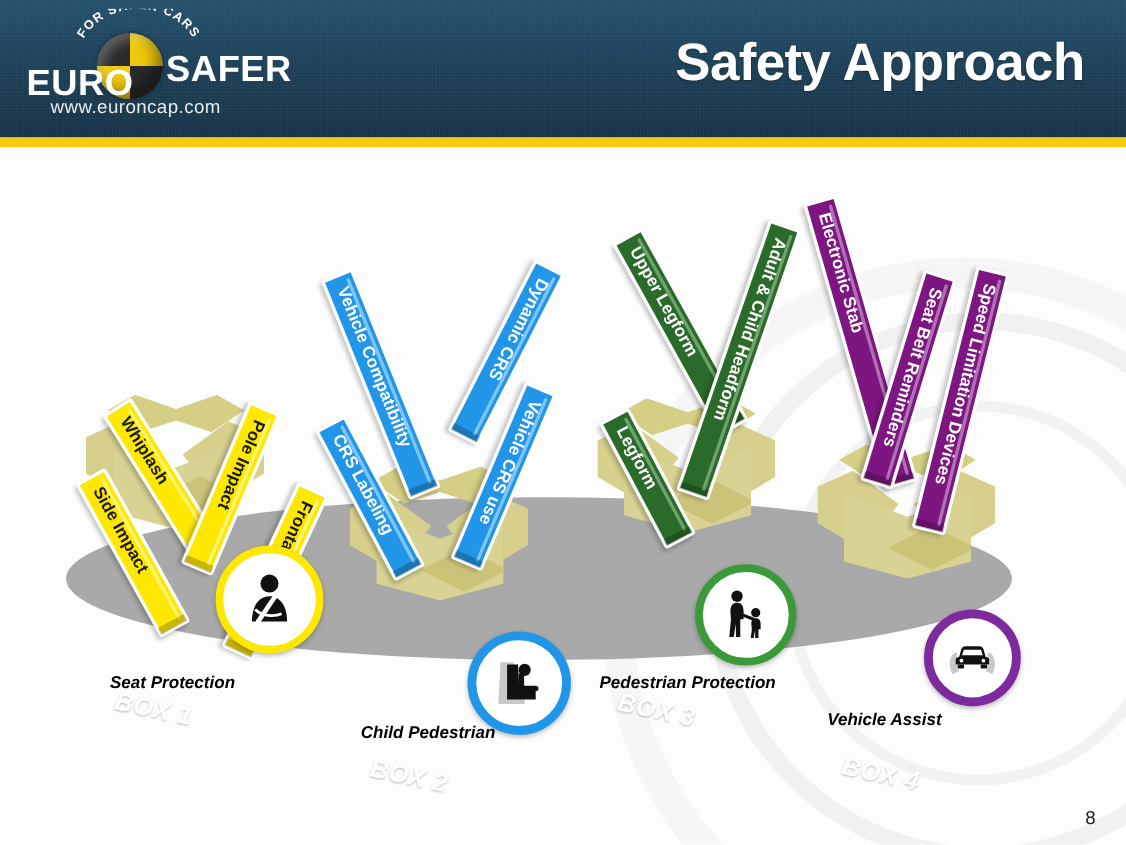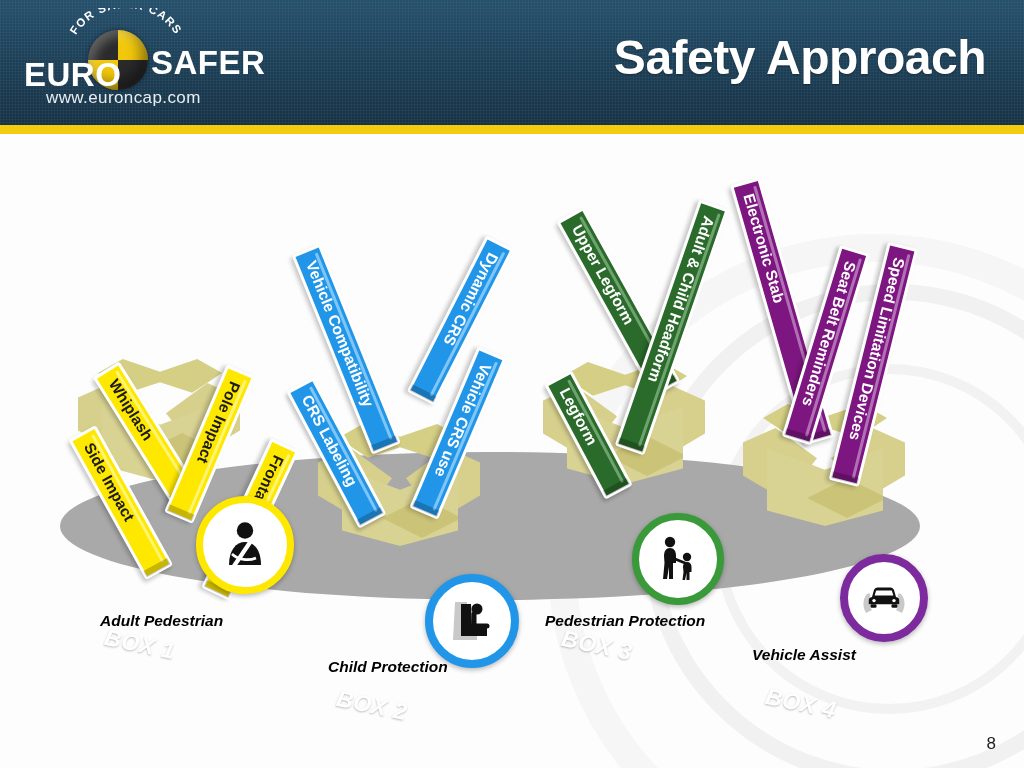--- a/index.html
+++ b/index.html
@@ -228,21 +228,21 @@
   </div>
 
   <div class="rnd" style="left:196px;top:362px;width:84px;height:84px;border:7px solid #ffe800;">
     <svg width="54" height="54" viewBox="0 0 54 54">
       <circle cx="27" cy="12.5" r="8.2" fill="#111"></circle>
       <path d="M11 47 C11 32 18 24 27 24 C36 24 43 32 43 47 Z" fill="#111"></path>
       <path d="M35 20 L16 48" stroke="#fff" stroke-width="4.2" fill="none"></path>
       <path d="M14 36 C20 42 31 43 38 40" stroke="#fff" stroke-width="2.6" fill="none"></path>
     </svg>
   </div>
-  <div class="cap-text" style="left:100px;top:478px;">Adult Pedestrian</div>
+  <div class="cap-text" style="left:100px;top:478px;">Seat Protection</div>
 
   <div class="boxgroup" style="left:320px;top:290px;width:170px;height:150px;">
     <div class="box-back"></div>
     <div class="flap flap-l"></div>
     <div class="flap flap-r"></div>
     <div class="box-body">
       <div class="box-inner"></div>
     </div>
     <div class="box-label" style="left:16px;top:268px;">BOX 2</div>
   </div>
@@ -269,21 +269,21 @@
   </div>
 
   <div class="rnd" style="left:425px;top:440px;width:78px;height:78px;border:8px solid #2196e8;">
     <svg width="50" height="50" viewBox="0 0 50 50">
       <path d="M8 6 L20 6 L22 34 L30 34 L30 44 L6 44 Z" fill="#c9c9c9"></path>
       <path d="M14 8 L24 8 L25 30 L40 30 L40 40 L14 40 Z" fill="#111"></path>
       <circle cx="30" cy="13" r="5.5" fill="#111"></circle>
       <path d="M27 18 L27 30 L40 30" stroke="#111" stroke-width="5" fill="none" stroke-linecap="round"></path>
     </svg>
   </div>
-  <div class="cap-text" style="left:328px;top:524px;">Child Protection</div>
+  <div class="cap-text" style="left:328px;top:524px;">Child Pedestrian</div>
 
   <div class="boxgroup" style="left:545px;top:228px;width:170px;height:150px;">
     <div class="box-back"></div>
     <div class="flap flap-l"></div>
     <div class="flap flap-r"></div>
     <div class="box-body">
       <div class="box-inner"></div>
     </div>
     <div class="box-label" style="left:16px;top:270px;">BOX 3</div>
   </div>

